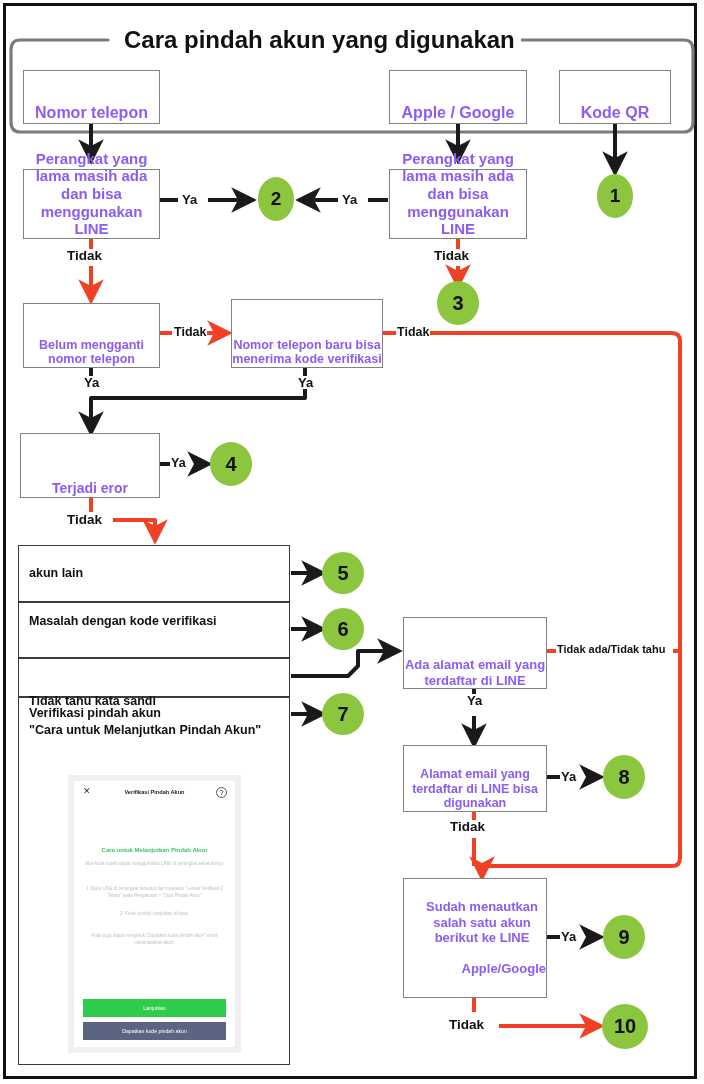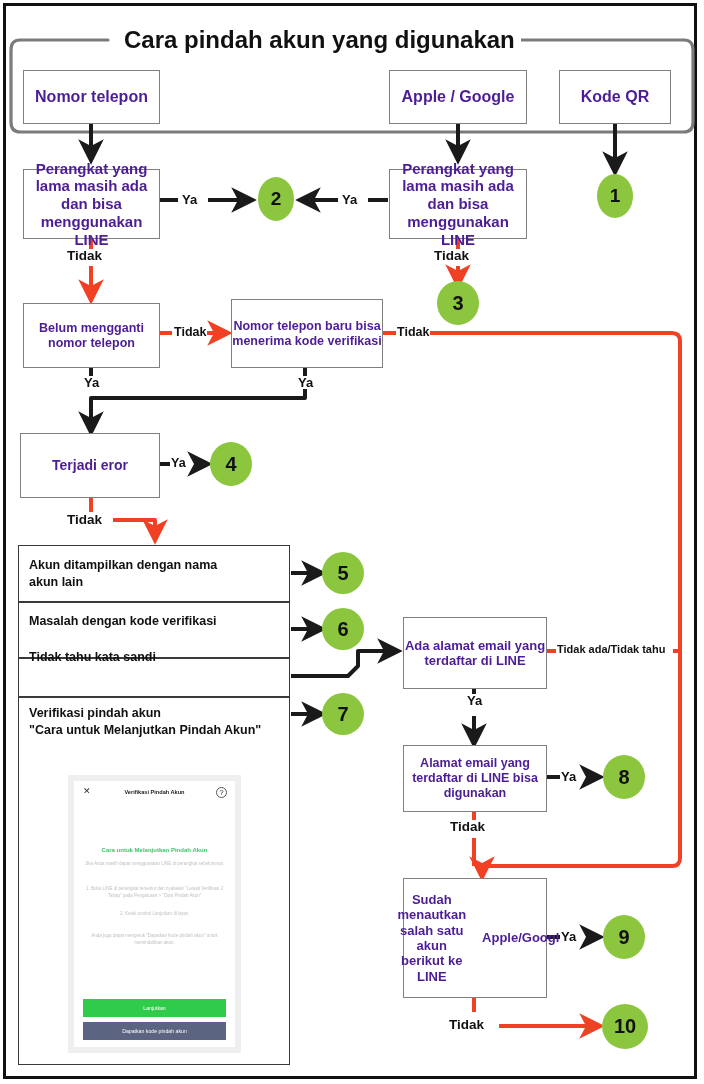--- a/index.html
+++ b/index.html
@@ -1,22 +1,22 @@
 <!DOCTYPE html>
 <html><head>
 <meta charset="utf-8">
 <style>
   html,body{margin:0;padding:0;background:#fff;}
   body{width:704px;height:1084px;font-family:"Liberation Sans",sans-serif;}
   #root{position:relative;width:704px;height:1084px;overflow:hidden;background:#fff;}
   .frame{position:absolute;left:3px;top:3px;width:694px;height:1076px;border:3px solid #111;box-sizing:border-box;}
   svg.layer{position:absolute;left:0;top:0;width:704px;height:1084px;pointer-events:none;}
   .node{position:absolute;box-sizing:border-box;background:#fff;border:1.5px solid #808080;
-        display:flex;align-items:center;justify-content:center;text-align:center;
-        font-weight:bold;color:#4c1d95;line-height:1.18;}
+        display:flex;align-items:flex-end;justify-content:center;text-align:center;
+        font-weight:bold;color:#8b5cf6;line-height:1.18;}
   .srcbox{font-size:16px;}
   .dec{font-size:15px;}
   .circ{position:absolute;border-radius:50%;background:#8CC63E;display:flex;align-items:center;
         justify-content:center;font-weight:bold;color:#111;}
   .lbl{position:absolute;font-weight:bold;color:#111;white-space:nowrap;background:#fff;
        padding:0 1px;line-height:1;}
   .title{position:absolute;font-weight:bold;color:#111;white-space:nowrap;background:#fff;padding:0 6px;}
   .panel{position:absolute;box-sizing:border-box;background:#fff;border:1.5px solid #3a3a3a;}
   .prow{position:absolute;box-sizing:border-box;font-weight:bold;color:#111;font-size:12.5px;
         line-height:1.35;display:flex;align-items:center;padding-left:10px;}
@@ -132,21 +132,21 @@
   </div>
   <div class="node dec" style="left:20px;top:433px;width:140px;height:65px;font-size:14px;">
     <span>Terjadi eror</span>
   </div>
   <div class="node dec" style="left:403px;top:617px;width:144px;height:72px;font-size:13px;">
     <span>Ada alamat email yang terdaftar di LINE</span>
   </div>
   <div class="node dec" style="left:403px;top:745px;width:144px;height:67px;font-size:12.5px;">
     <span>Alamat email yang terdaftar di LINE bisa digunakan</span>
   </div>
-  <div class="node dec" style="left:403px;top:878px;width:144px;height:120px;font-size:13px;flex-direction:row;gap:16px;padding-left:14px;">
+  <div class="node dec" style="left:403px;top:878px;width:144px;height:120px;font-size:13px;flex-direction:column;gap:16px;padding-left:14px;">
     <span>Sudah menautkan salah satu akun berikut ke LINE</span>
     <span>Apple/Google</span>
   </div>
 
   <div class="circ" style="left:597px;top:174px;width:36px;height:44px;font-size:19px;">
     <span>1</span>
   </div>
   <div class="circ" style="left:258px;top:177px;width:36px;height:44px;font-size:19px;">
     <span>2</span>
   </div>
@@ -192,28 +192,27 @@
   <div class="lbl" style="left:560px;top:930px;font-size:13px;">Ya</div>
   <div class="lbl" style="left:448px;top:1018px;font-size:13.5px;">Tidak</div>
 
   <div class="panel" style="left:18px;top:545px;width:272px;height:520px;"></div>
   <div class="pdiv" style="left:19px;top:601px;width:270px;"></div>
   <div class="pdiv" style="left:19px;top:657px;width:270px;"></div>
   <div class="pdiv" style="left:19px;top:696px;width:270px;"></div>
 
   <div class="prow" style="left:19px;top:546px;width:270px;height:55px;">
     <div>
-      <div>Akun ditampilkan dengan nama</div>
       <div>akun lain</div>
     </div>
   </div>
   <div class="prow" style="left:19px;top:602px;width:270px;height:38px;">
     <div>Masalah dengan kode verifikasi</div>
   </div>
-  <div class="prow" style="left:19px;top:638px;width:270px;height:38px;">
+  <div class="prow" style="left:19px;top:682px;width:270px;height:38px;">
     <div>Tidak tahu kata sandi</div>
   </div>
   <div class="prow" style="left:19px;top:697px;width:270px;height:62px;align-items:flex-start;padding-top:8px;">
     <div>
       <div>Verifikasi pindah akun</div>
       <div>"Cara untuk Melanjutkan Pindah Akun"</div>
     </div>
   </div>
 
   <div class="phone" style="left:68px;top:775px;width:173px;height:278px;"></div>

